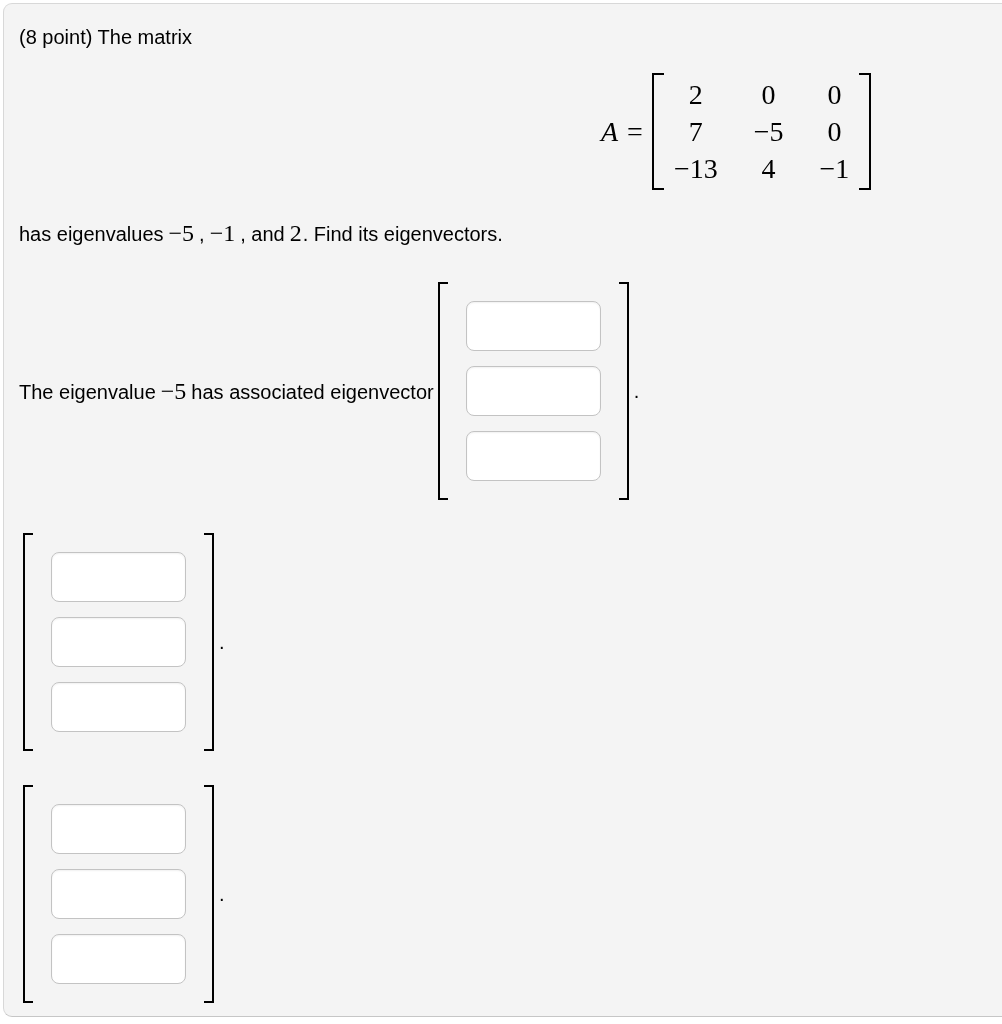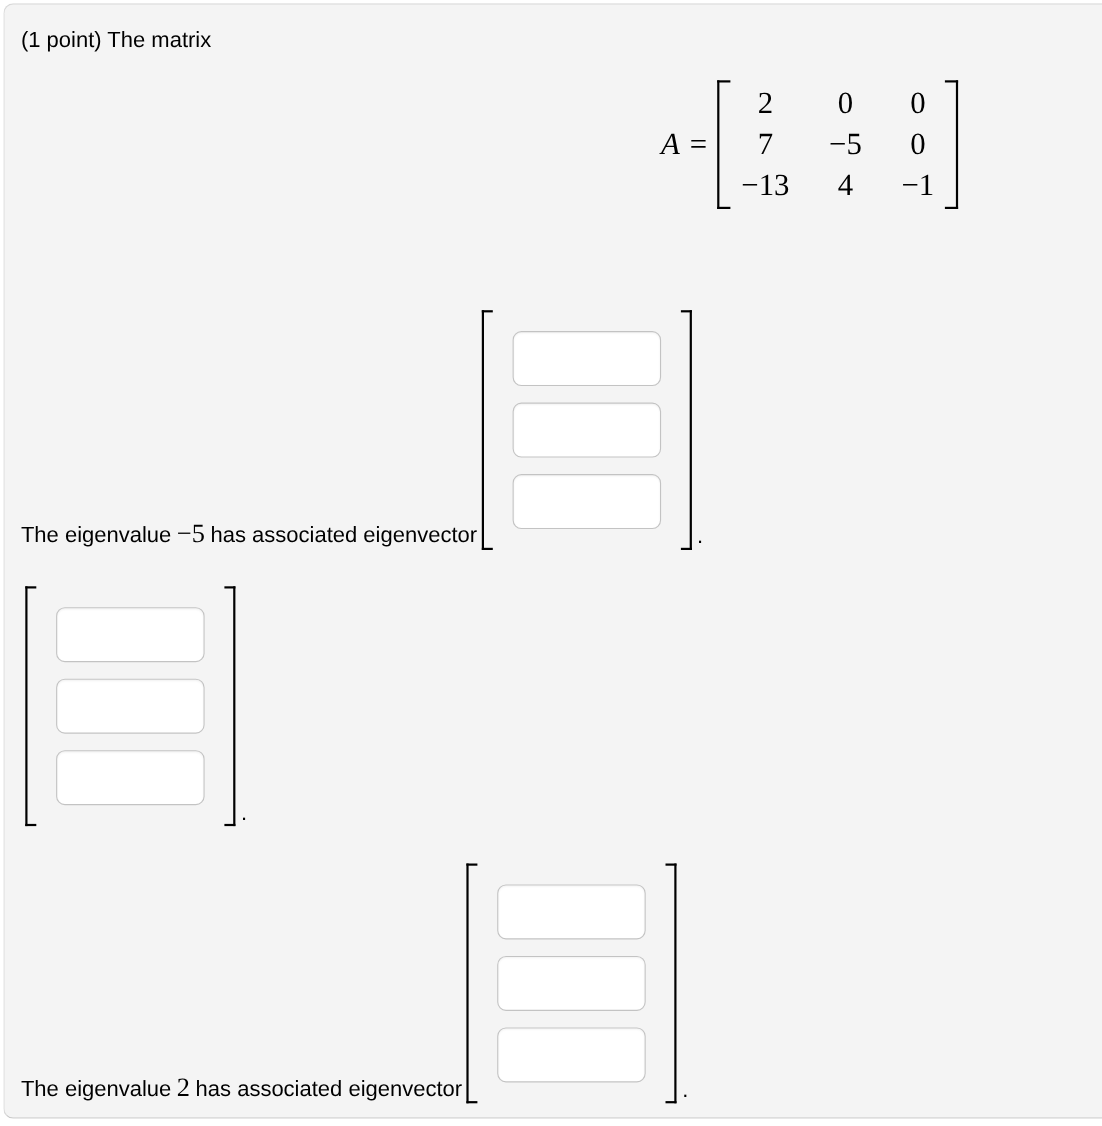--- a/index.html
+++ b/index.html
@@ -83,21 +83,21 @@
     font-family: "Liberation Serif", serif;
     font-size: 24px;
     margin: 0 5px;
   }
   .mathv.tight { margin-right: 1px; }
   
   .vrow {
     position: absolute;
     left: 15px;
     display: flex;
-    align-items: flex-end;
+    align-items: center;
     height: 218px;
   }
   .vrow.r1 { top: 278px; }
   .vrow.r2 { top: 529px; }
   .vrow.r3 { top: 781px; }
   .vlabel {
     font-size: 20px;
     white-space: nowrap;
   }
   .vector {
@@ -136,40 +136,43 @@
   .vperiod {
     font-size: 20px;
     margin-left: 5px;
   }
 </style>
 </head>
 <body>
 
 <div class="panel">
 
-  <div class="header">(1 point) The matrix</div>
+  <div class="header">(8 point) The matrix</div>
 
   <div class="equation">
     <span class="mi">A</span>
     <span class="mo">=</span>
     <div class="mbracket left"></div>
     <div class="mgrid">
       <span>2</span>
       <span>0</span>
       <span>0</span>
       <span>7</span>
       <span>−5</span>
       <span>0</span>
       <span>−13</span>
       <span>4</span>
       <span>−1</span>
     </div>
     <div class="mbracket right"></div>
   </div>
 
+  <div class="line2">
+    <span>has eigenvalues</span><span class="mathv">−5</span><span>,</span><span class="mathv">−1</span><span>, and</span><span class="mathv tight">2</span><span>. Find its eigenvectors.</span>
+  </div>
 
   <div class="vrow r1">
     <span class="vlabel"><span>The eigenvalue</span><span class="mathv">−5</span><span>has associated eigenvector</span></span>
     <div class="vector">
       <div class="vbracket left"></div>
       <div class="ventries">
         <input type="text" class="ans-input" value="" style="">
         <input type="text" class="ans-input" value="" style="">
         <input type="text" class="ans-input" value="" style="">
       </div>
@@ -185,21 +188,20 @@
         <input type="text" class="ans-input" value="" style="">
         <input type="text" class="ans-input" value="" style="">
         <input type="text" class="ans-input" value="" style="">
       </div>
       <div class="vbracket right"></div>
     </div>
     <span class="vperiod">.</span>
   </div>
 
   <div class="vrow r3">
-    <span class="vlabel"><span>The eigenvalue</span><span class="mathv">2</span><span>has associated eigenvector</span></span>
     <div class="vector">
       <div class="vbracket left"></div>
       <div class="ventries">
         <input type="text" class="ans-input" value="" style="">
         <input type="text" class="ans-input" value="" style="">
         <input type="text" class="ans-input" value="" style="">
       </div>
       <div class="vbracket right"></div>
     </div>
     <span class="vperiod">.</span>

